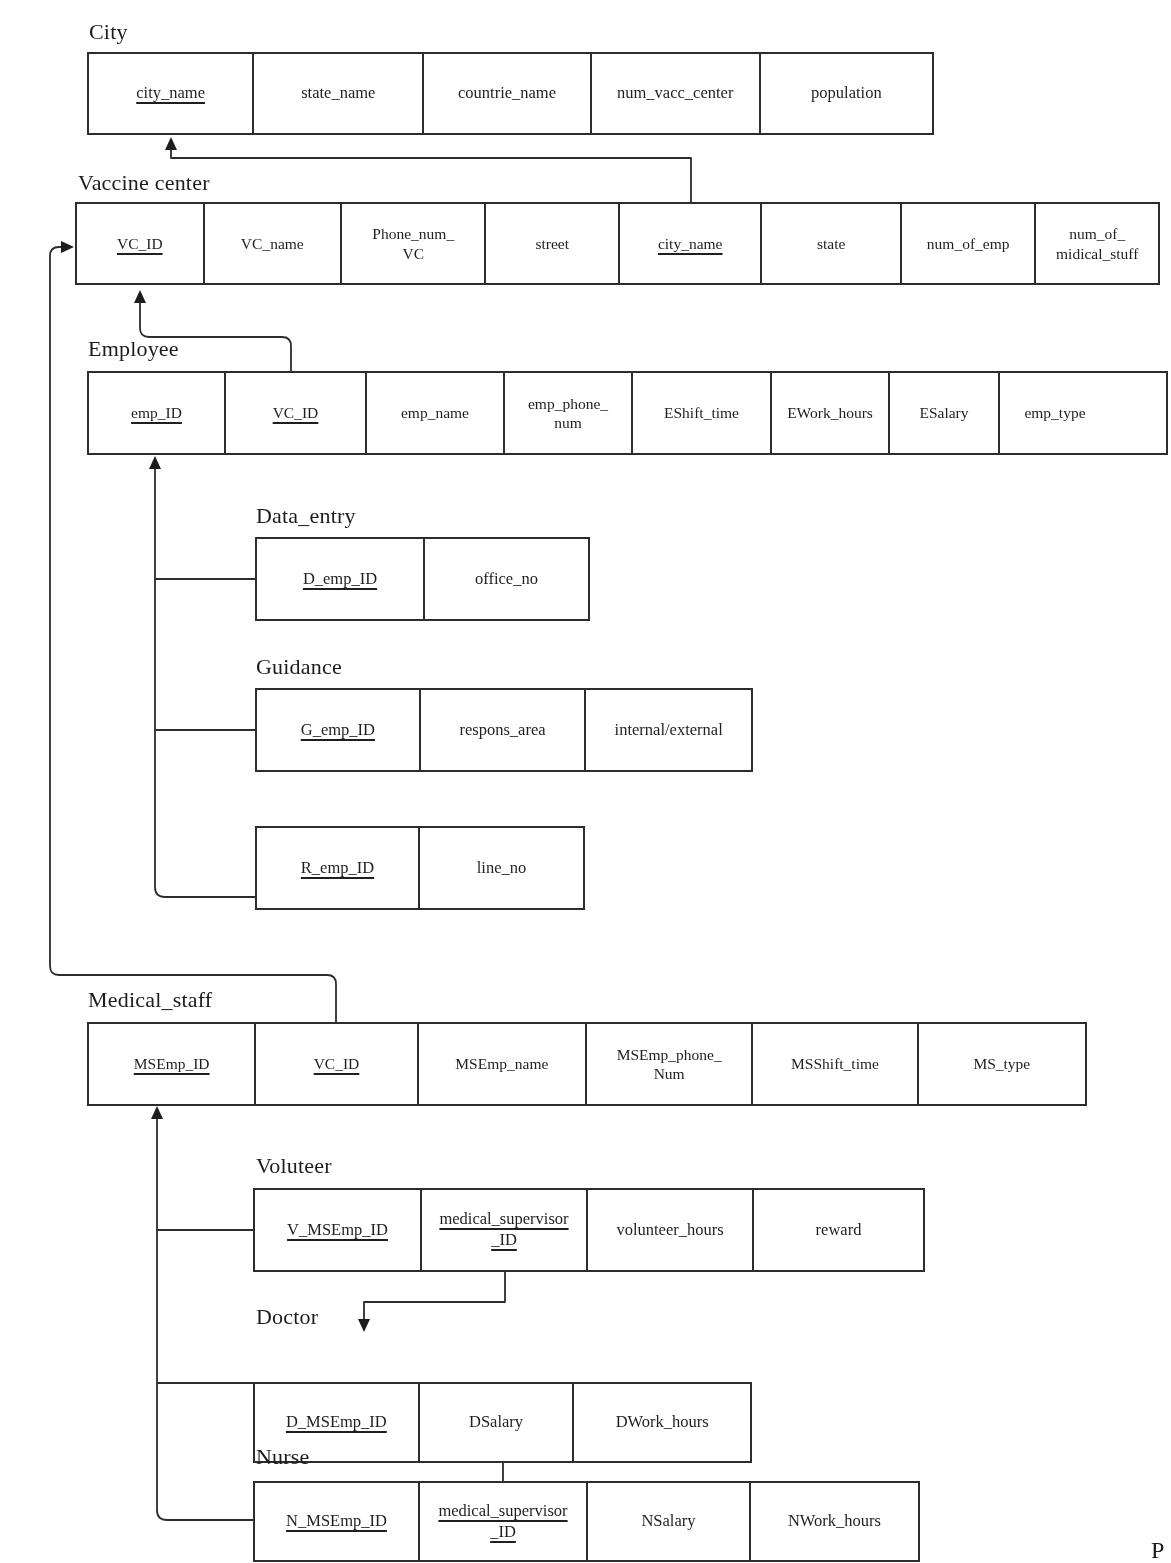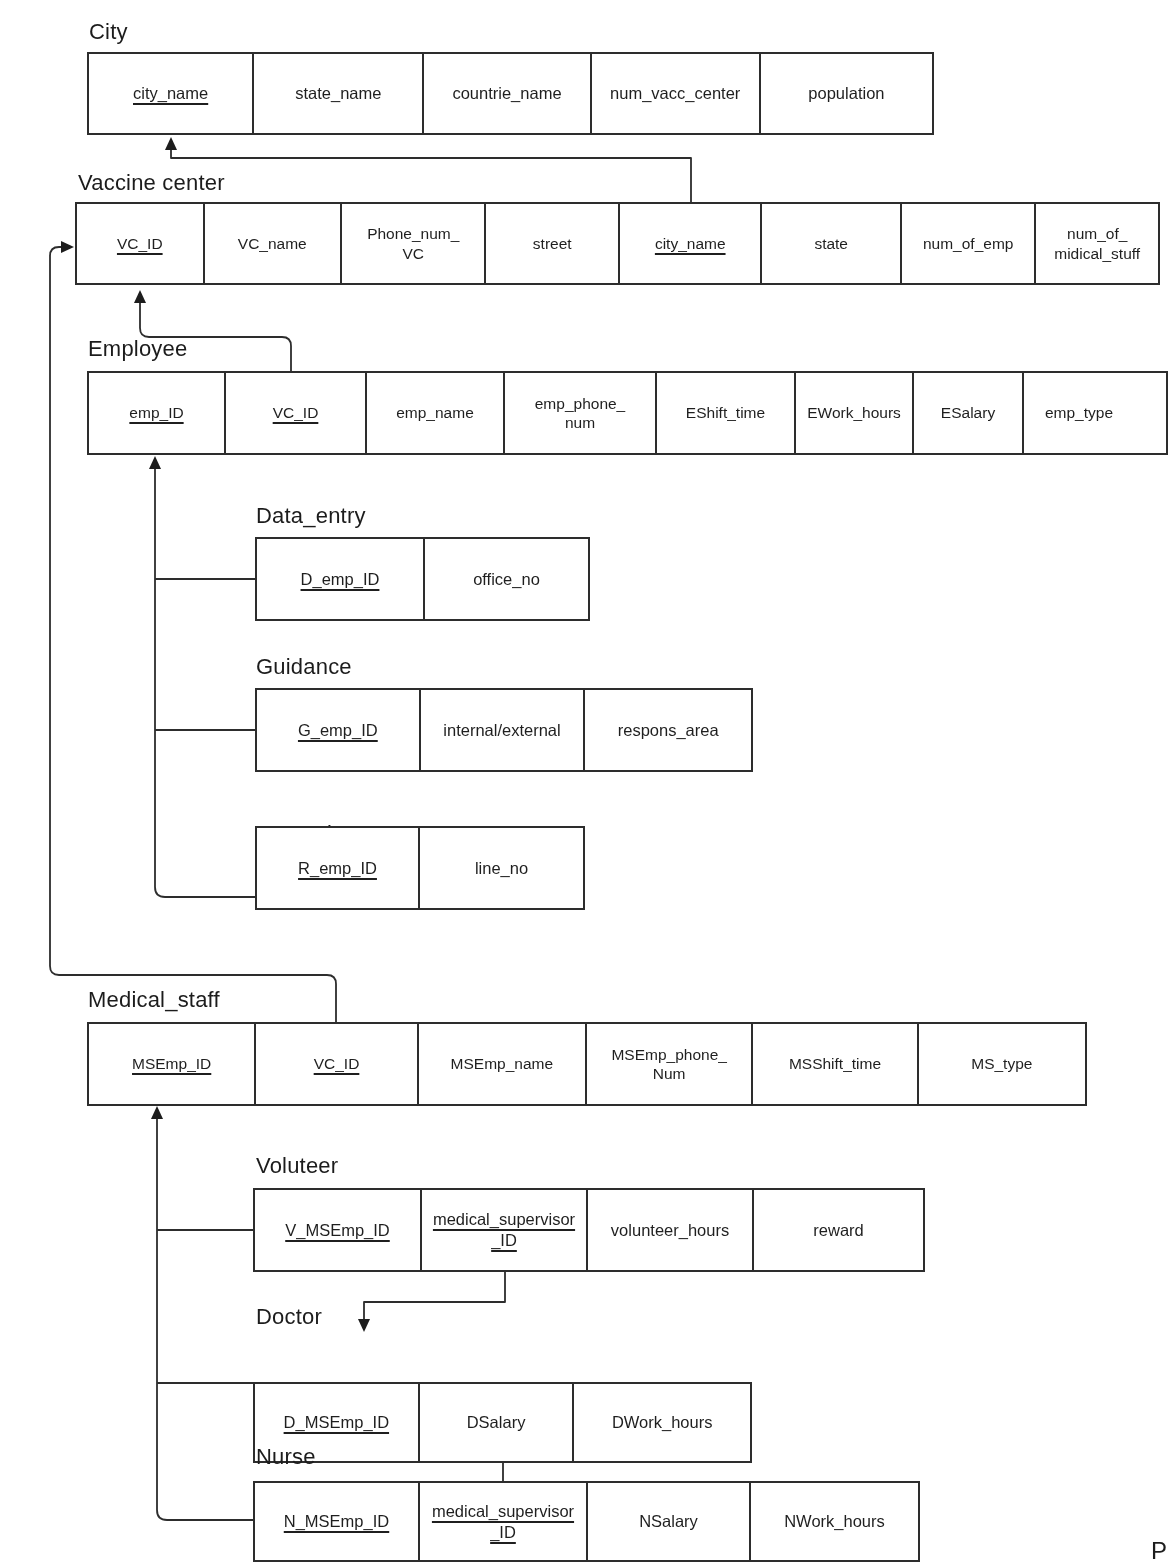--- a/index.html
+++ b/index.html
@@ -1,21 +1,21 @@
 <!DOCTYPE html>
 <html><head>
 <meta charset="utf-8">
 <style>
   html,body{margin:0;padding:0;background:#ffffff;}
   #canvas{
     position:relative;
     width:1171px;height:1563px;
     background:#ffffff;
     overflow:hidden;
-    font-family:Liberation Sans, sans-serif;
+    font-family:Liberation Serif, serif;
     color:#1f1f1f;
   }
   .tlabel{
     position:absolute;
     font-size:22px;
     color:#1c1c1c;
     white-space:nowrap;
     letter-spacing:0.2px;
   }
   .etable{
@@ -113,39 +113,39 @@
     <div class="cell" style="width:135px">num_of_emp</div>
     <div class="cell" style="width:122px">num_of_
 midical_stuff</div>
   </div>
 
   <div class="tlabel" style="left:88px;top:336px">Employee</div>
   <div class="etable small-font" style="left:87px;top:371px;width:1081px;height:84px">
     <div class="cell u" style="width:137px">emp_ID</div>
     <div class="cell u" style="width:141px">VC_ID</div>
     <div class="cell" style="width:138px">emp_name</div>
-    <div class="cell" style="width:152px">emp_phone_
+    <div class="cell" style="width:128px">emp_phone_
 num</div>
     <div class="cell" style="width:139px">EShift_time</div>
     <div class="cell" style="width:118px">EWork_hours</div>
     <div class="cell" style="width:110px">ESalary</div>
     <div class="cell" style="width:110px">emp_type</div>
   </div>
 
   <div class="tlabel" style="left:256px;top:503px">Data_entry</div>
   <div class="etable" style="left:255px;top:537px;width:335px;height:84px">
     <div class="cell u" style="width:170px">D_emp_ID</div>
     <div class="cell" style="width:165px">office_no</div>
   </div>
 
   <div class="tlabel" style="left:256px;top:654px">Guidance</div>
   <div class="etable" style="left:255px;top:688px;width:498px;height:84px">
     <div class="cell u" style="width:165px">G_emp_ID</div>
+    <div class="cell" style="width:167px">respons_area</div>
     <div class="cell" style="width:166px">internal/external</div>
-    <div class="cell" style="width:167px">respons_area</div>
   </div>
 
   <div class="tlabel" style="left:256px;top:821px">Receptions</div>
   <div class="etable" style="left:255px;top:826px;width:330px;height:84px">
     <div class="cell u" style="width:165px">R_emp_ID</div>
     <div class="cell" style="width:165px">line_no</div>
   </div>
 
   <div class="tlabel" style="left:88px;top:987px">Medical_staff</div>
   <div class="etable small-font" style="left:87px;top:1022px;width:1000px;height:84px">

